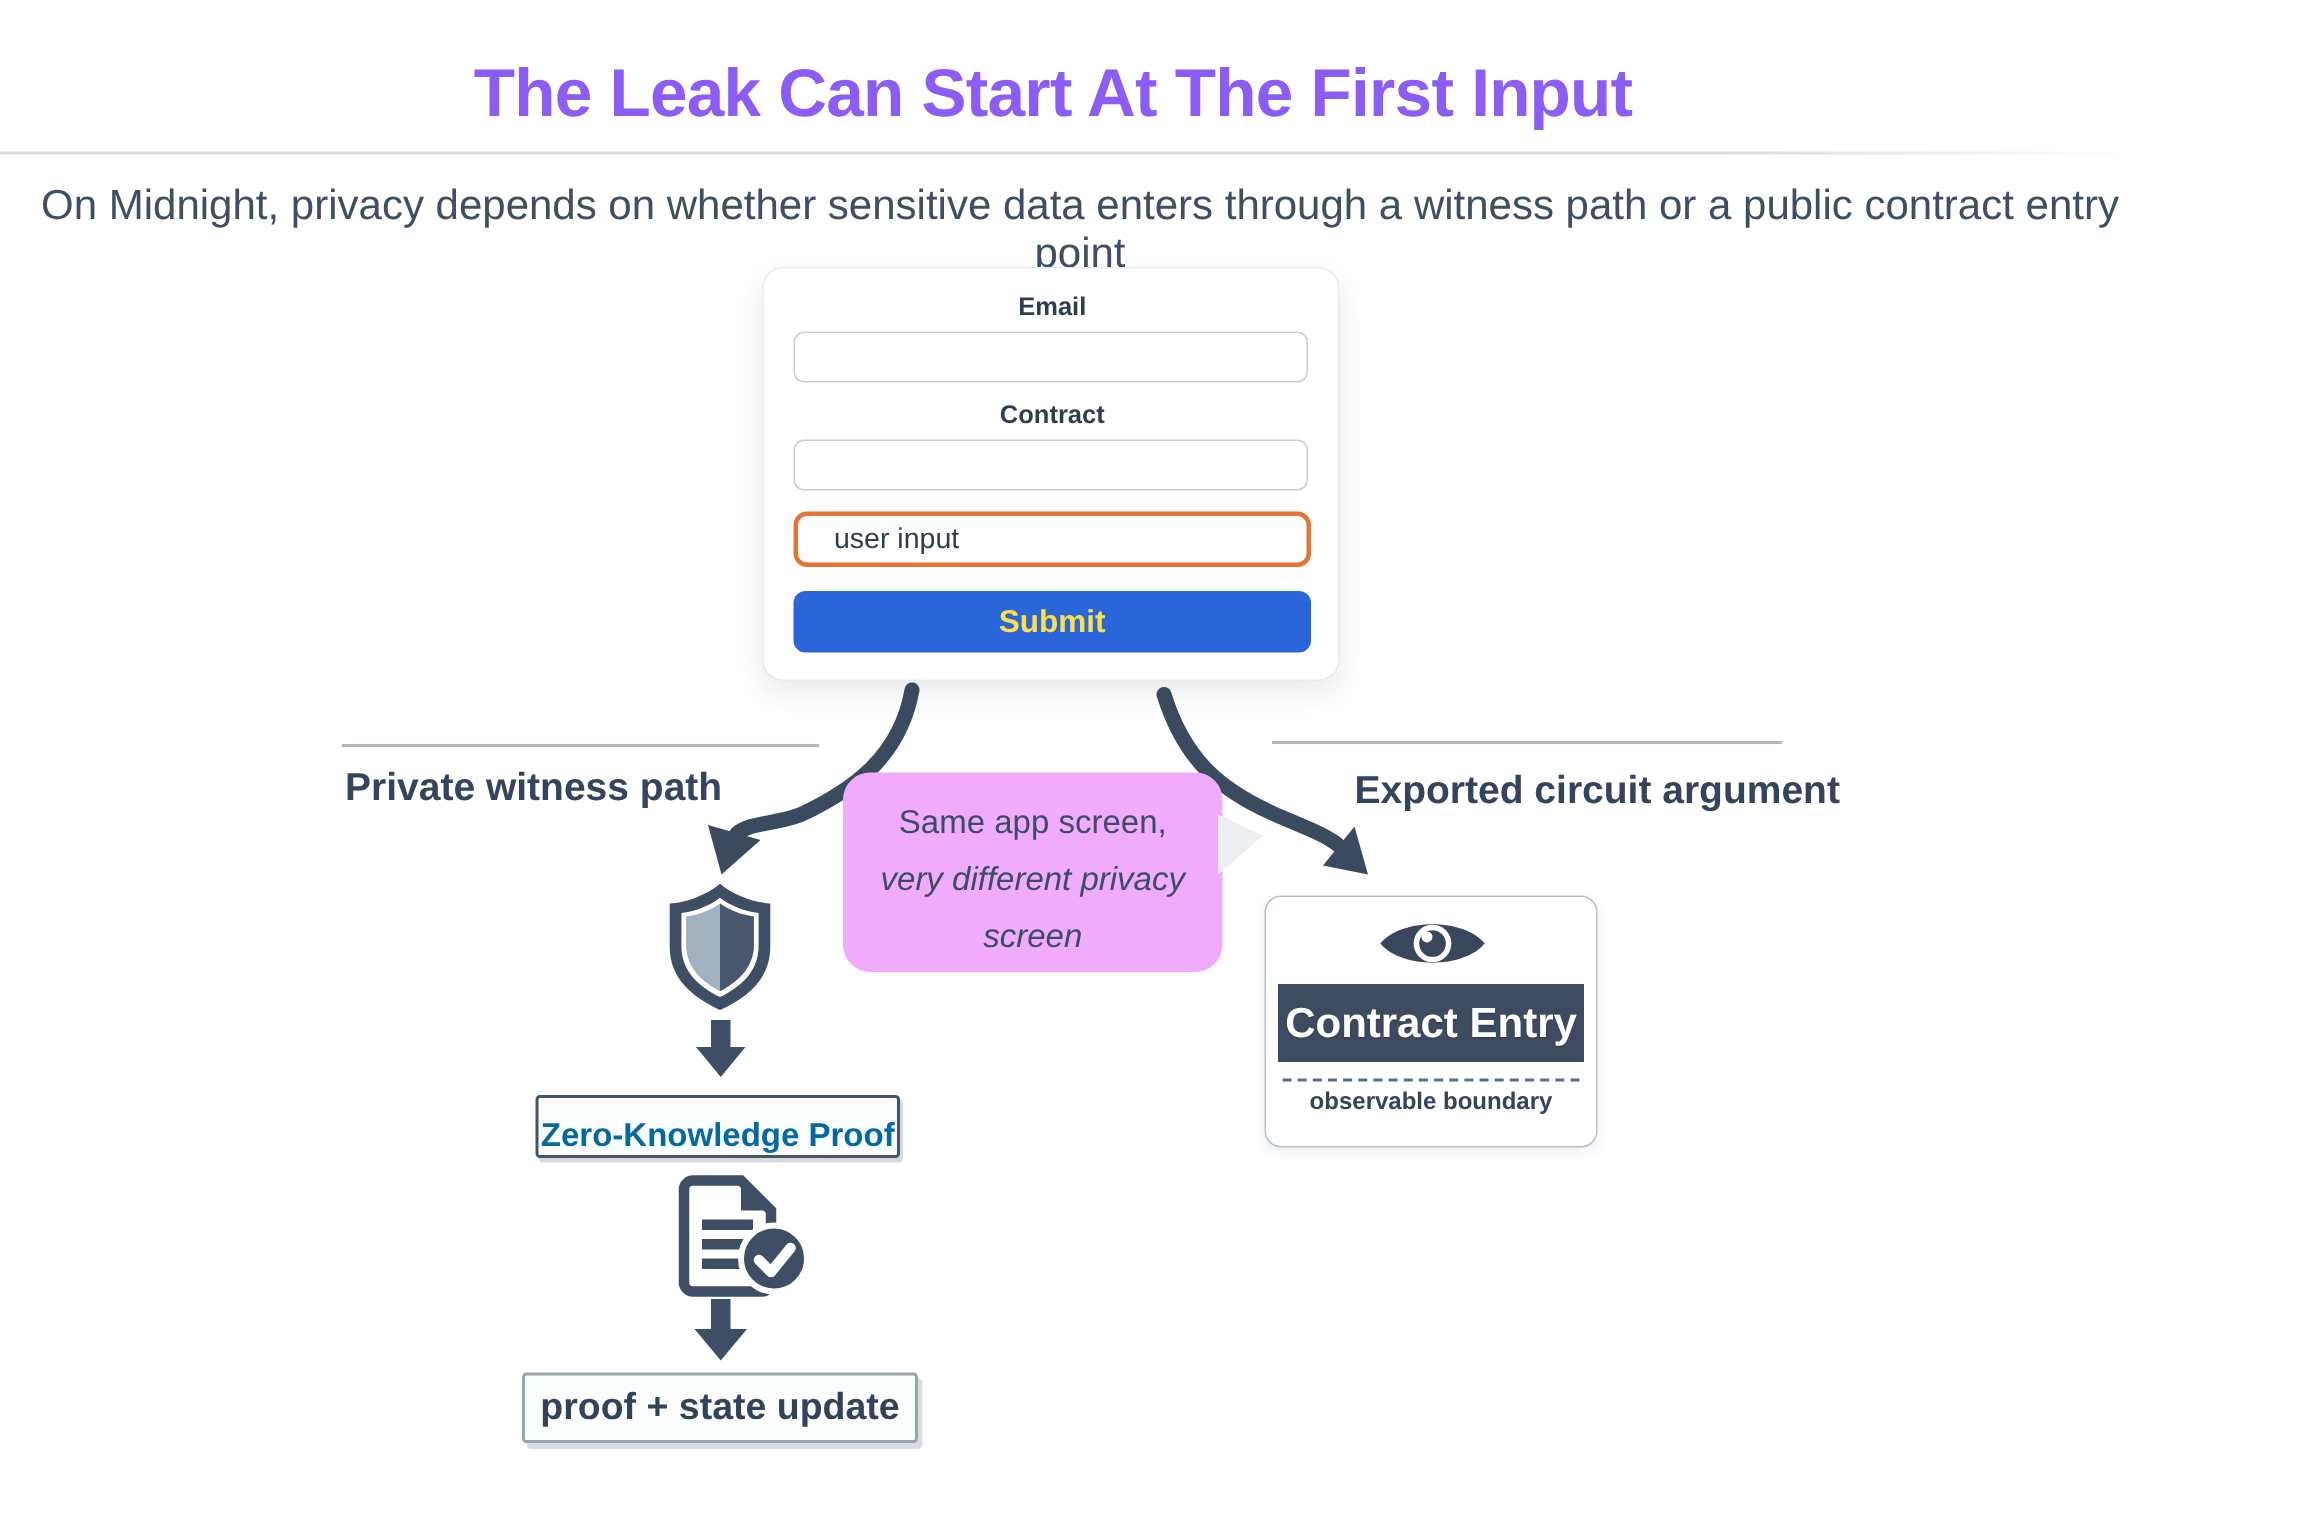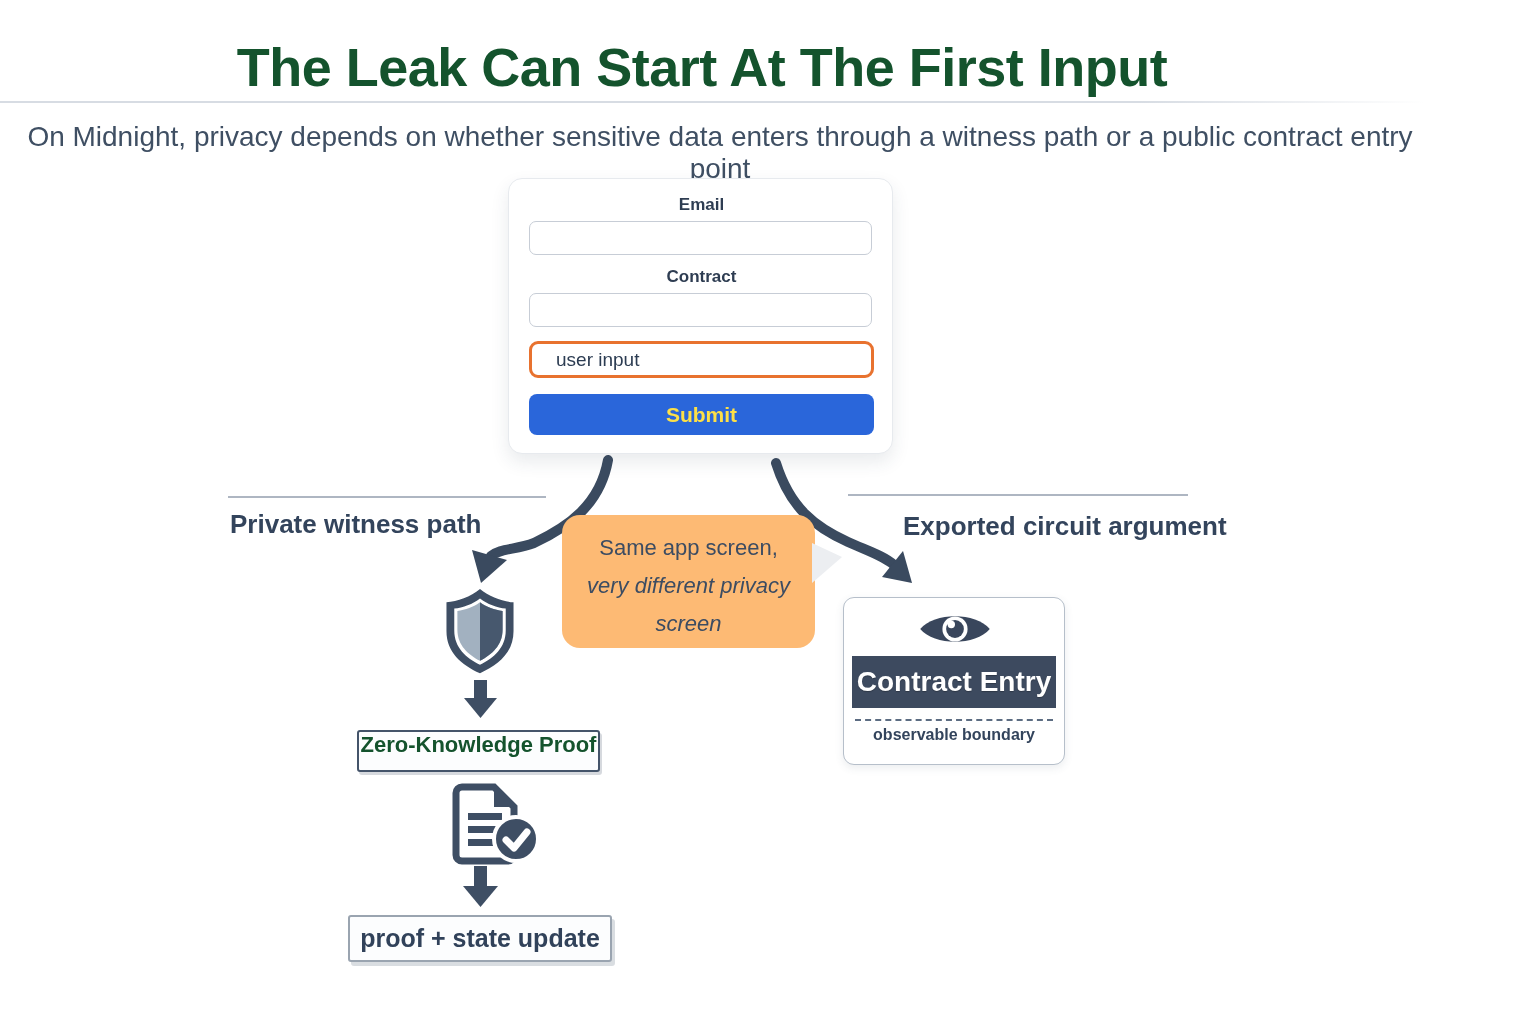--- a/index.html
+++ b/index.html
@@ -2,21 +2,21 @@
 <html><head>
 <meta charset="utf-8">
 <style>
   * { margin:0; padding:0; box-sizing:border-box; }
   html,body { width:1536px; height:1024px; background:#ffffff; overflow:hidden;
               font-family:"Liberation Sans","DejaVu Sans",sans-serif; }
   .canvas { position:absolute; top:0; left:0; width:1536px; height:1024px; background:#ffffff; }
 
   
   .title { position:absolute; top:36px; left:0; width:1404px; text-align:center;
-           font-size:54px; font-weight:700; letter-spacing:-0.5px; color:#14532d; }
+           font-size:45px; font-weight:700; letter-spacing:-0.5px; color:#8b5cf6; }
   .title-rule { position:absolute; top:101px; left:0; width:1425px; height:2px;
                 background:linear-gradient(to right,#d7dce3 0%,#d7dce3 80%,rgba(215,220,227,0) 100%); }
   .subtitle { position:absolute; top:121px; left:0; width:1440px; text-align:center;
               font-size:28px; color:#3f4f63; }
 
   
   .form-card { position:absolute; left:508px; top:178px; width:385px; height:276px;
                background:#ffffff; border:1px solid #e7eaee; border-radius:14px;
                box-shadow:0 8px 18px rgba(40,55,80,0.10); }
   .form-inner { position:absolute; left:20px; top:16px; width:345px; }
@@ -33,34 +33,34 @@
   
   .branch-rule { position:absolute; height:1.5px; background:#aeb6c2; }
   .rule-left  { left:228px; top:496px; width:318px; }
   .rule-right { left:848px; top:494px; width:340px; }
   .branch-label { position:absolute; font-size:26px; font-weight:700; color:#33445c; }
   .label-left  { left:230px; top:509px; }
   .label-right { left:903px; top:511px; }
 
   
   .callout { position:absolute; left:562px; top:515px; width:253px; height:133px;
-             background:#fdba74; border-radius:18px; }
+             background:#f0abfc; border-radius:18px; }
   .callout-tail { position:absolute; left:812px; top:543px; width:0; height:0;
                   border-top:14px solid transparent; border-bottom:26px solid transparent;
                   border-left:30px solid #eceef1; }
   .callout-text { position:absolute; width:100%; top:14px; text-align:center;
                   font-size:22px; color:#3c4c62; line-height:38px; }
   .callout-text .ln2, .callout-text .ln3 { font-style:italic; }
 
   
   .zk-box { position:absolute; left:357px; top:730px; width:243px; height:42px;
             background:#fcfdfe; border:2px solid #44546a; border-radius:3px;
             box-shadow:2px 3px 0 rgba(90,105,125,0.25);
-            display:flex; align-items:flex-start; justify-content:center;
-            font-size:22px; font-weight:600; color:#14532d; }
+            display:flex; align-items:flex-end; justify-content:center;
+            font-size:22px; font-weight:600; color:#0369a1; }
   .result-box { position:absolute; left:348px; top:915px; width:264px; height:47px;
                 background:#fcfdfe; border:2px solid #9aa4b0; border-radius:3px;
                 box-shadow:3px 4px 0 rgba(120,132,148,0.28);
                 display:flex; align-items:center; justify-content:center;
                 font-size:25px; font-weight:600; color:#31425a; }
 
   
   .contract-card { position:absolute; left:843px; top:597px; width:222px; height:168px;
                    background:#ffffff; border:1.5px solid #b6bfca; border-radius:11px;
                    box-shadow:0 3px 8px rgba(60,75,95,0.10); }

